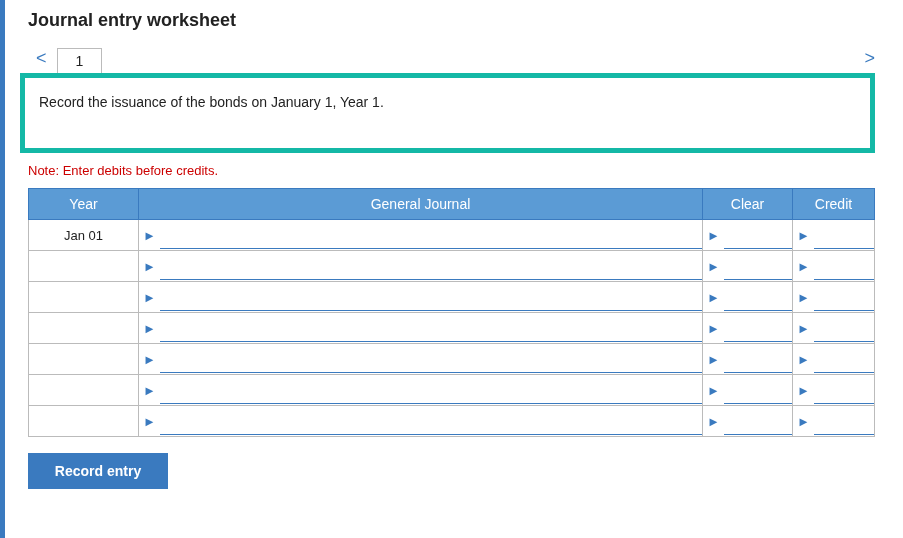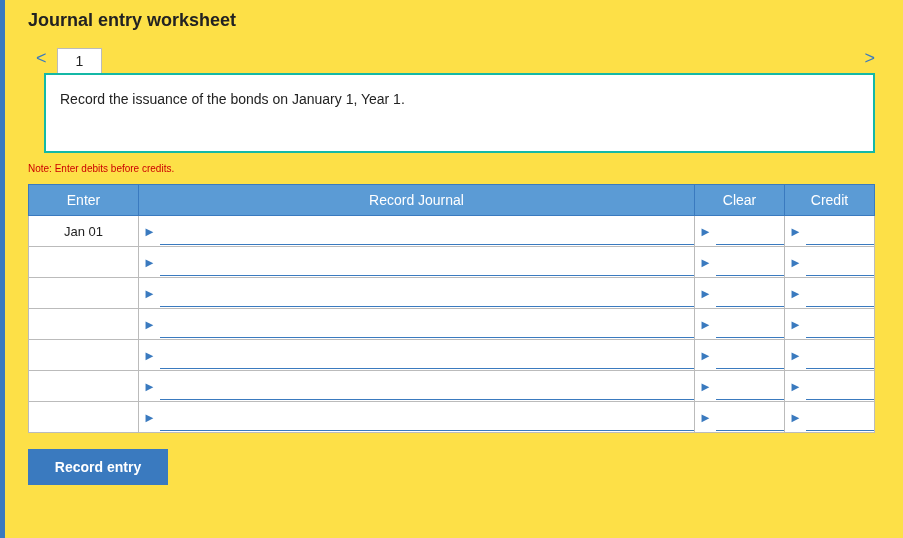--- a/index.html
+++ b/index.html
@@ -8,21 +8,21 @@
       font-family: Arial, sans-serif;
       font-size: 14px;
       color: #222;
       display: flex;
       justify-content: center;
       align-items: center;
       min-height: 538px;
       width: 903px;
     }
     .page-wrapper {
-      background: #fde047;
+      background: #ffffff;
       width: 903px;
       min-height: 538px;
       padding: 10px 20px 20px 20px;
       position: relative;
     }
     
     .page-wrapper::before {
       content: '';
       position: absolute;
       left: 0;
@@ -60,35 +60,35 @@
       padding: 4px 18px;
       font-size: 14px;
       cursor: pointer;
       min-width: 36px;
       text-align: center;
       margin-left: 2px;
     }
     
     .instruction-box {
       background: #fff;
-      border: 2px solid #14b8a6;
+      border: 5px solid #14b8a6;
       padding: 16px 14px;
-      margin-left: 24px;
+      margin-left: 0;
       margin-right: 8px;
       min-height: 80px;
       margin-bottom: 10px;
     }
     .instruction-text {
       font-size: 14px;
       color: #222;
     }
     
     .note-text {
       color: #cc0000;
-      font-size: 10px;
+      font-size: 13px;
       margin-left: 8px;
       margin-bottom: 10px;
       font-weight: normal;
     }
     
     .journal-table {
       width: calc(100% - 16px);
       margin-left: 8px;
       border-collapse: collapse;
       margin-bottom: 16px;
@@ -98,21 +98,21 @@
       color: #fff;
       padding: 7px 8px;
       text-align: center;
       font-weight: normal;
       font-size: 14px;
       border: 1px solid #3a7abf;
     }
     .journal-table thead tr th.col-date { width: 110px; }
     .journal-table thead tr th.col-journal { }
     .journal-table thead tr th.col-debit { width: 90px; }
-    .journal-table thead tr th.col-credit { width: 90px; }
+    .journal-table thead tr th.col-credit { width: 82px; }
 
     .journal-table tbody tr {
       background: #fff;
     }
     .journal-table tbody tr td {
       border: 1px solid #bbb;
       padding: 0;
       height: 30px;
     }
     .journal-table tbody tr td.cell-date {
@@ -180,22 +180,22 @@
 
   <div class="instruction-box">
     <p class="instruction-text">Record the issuance of the bonds on January 1, Year 1.</p>
   </div>
 
   <p class="note-text">Note: Enter debits before credits.</p>
 
   <table class="journal-table">
     <thead>
       <tr>
-        <th class="col-date">Enter</th>
-        <th class="col-journal">Record Journal</th>
+        <th class="col-date">Year</th>
+        <th class="col-journal">General Journal</th>
         <th class="col-debit">Clear</th>
         <th class="col-credit">Credit</th>
       </tr>
     </thead>
     <tbody id="table-body">
 
     <tr>
           <td class="cell-date">Jan 01</td>
           <td class="cell-input">
             <div class="cell-input-inner">

